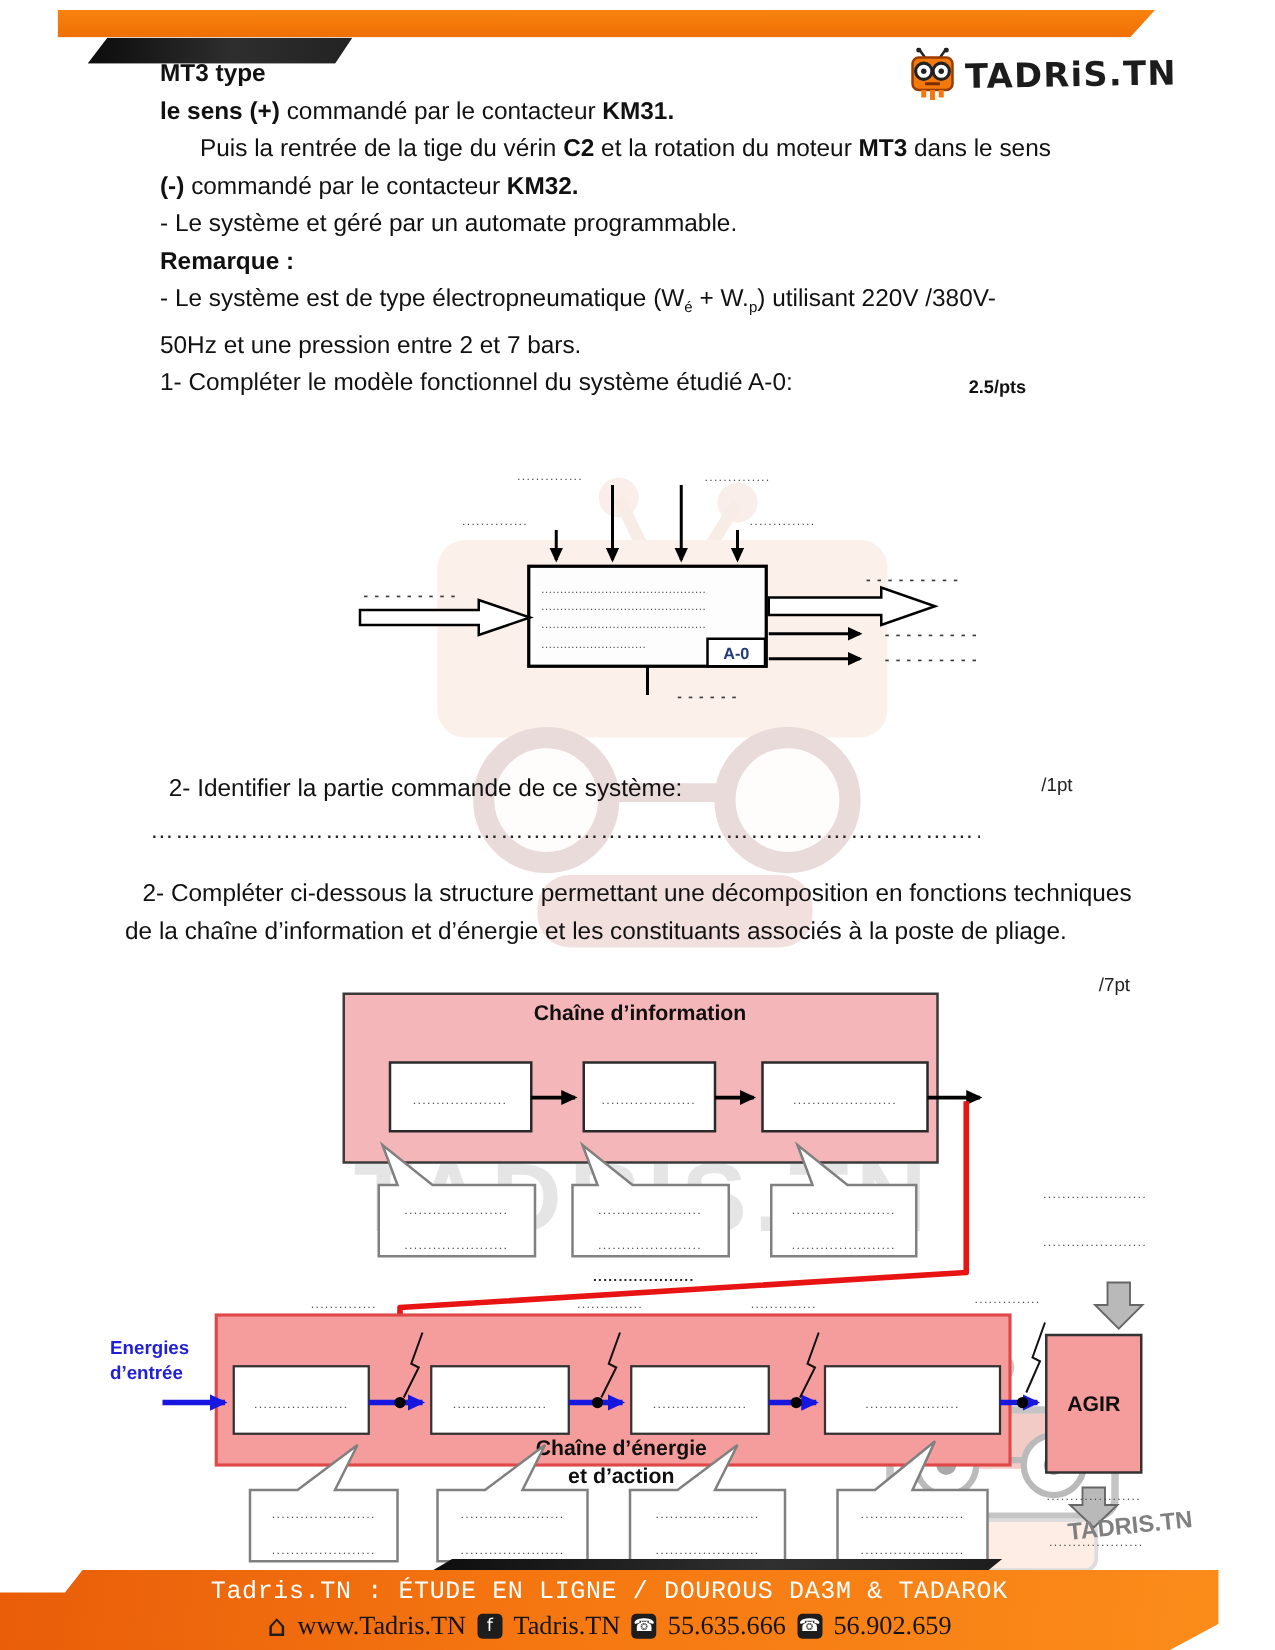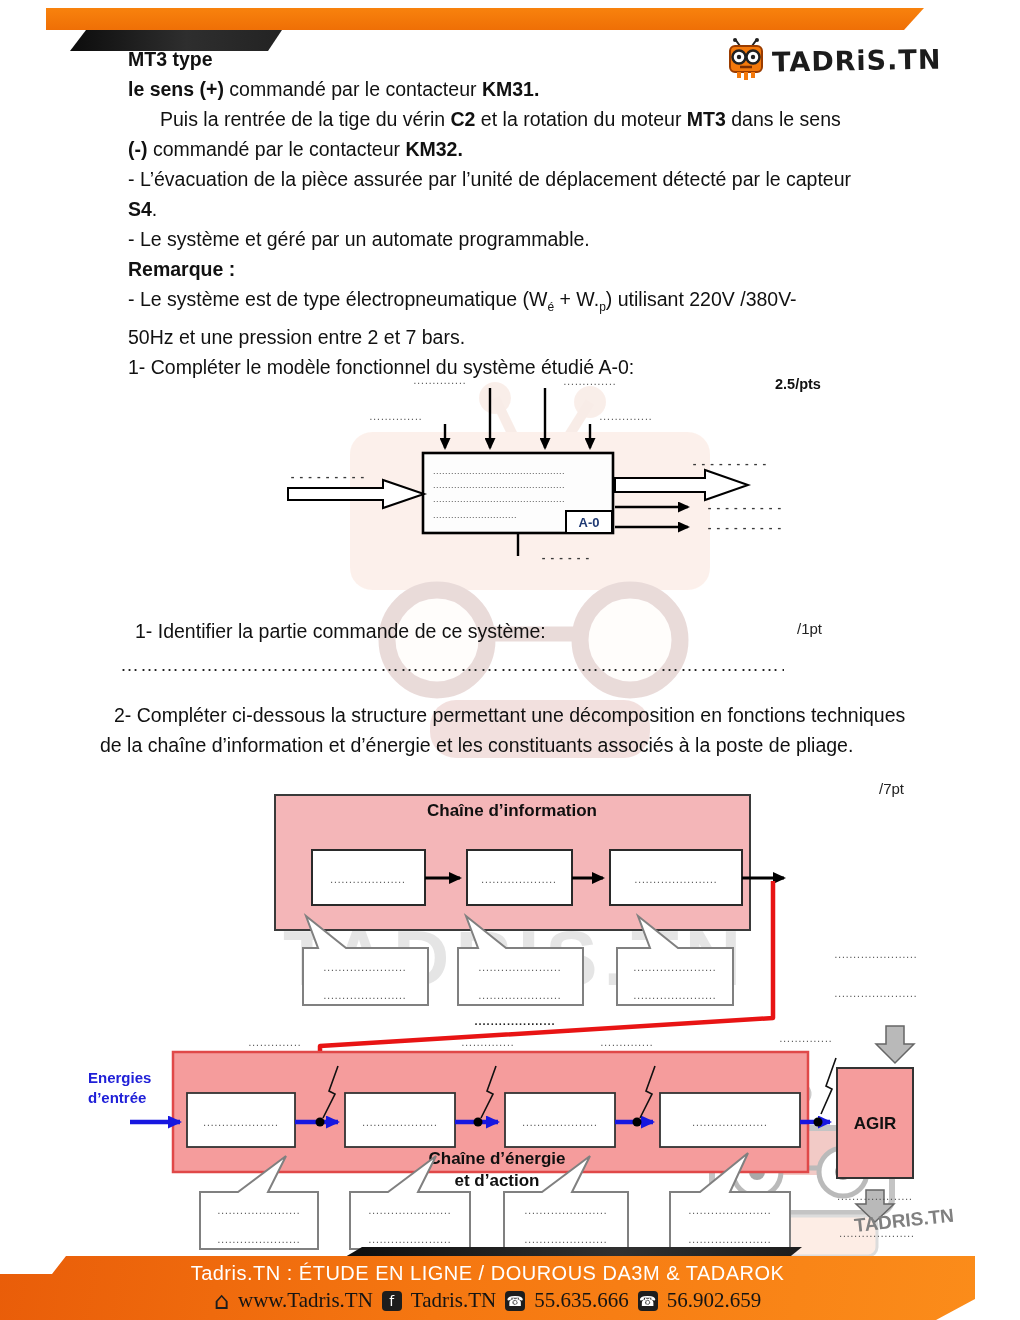--- a/index.html
+++ b/index.html
@@ -33,21 +33,21 @@
   .lyr{position:absolute;z-index:1;}
   .wm{position:absolute;z-index:0;}
   
   .footshadow{position:absolute;left:340px;top:1247px;width:462px;height:13px;z-index:2;
           background:linear-gradient(90deg,#0d0d0d,#303030 60%,#1d1d1d);
           clip-path:polygon(22px 0,100% 0,calc(100% - 16px) 100%,0 100%);}
   .footband{position:absolute;left:0;top:1254px;width:975px;height:66px;z-index:3;
           background:linear-gradient(100deg,#e95d09,#f57711 45%,#fb8c1a);
           clip-path:polygon(0px 20px,52px 20px,66px 2px,975px 2px,975px 45px,936px 66px,0px 66px);}
   .footline1{position:absolute;left:0;top:1262px;width:975px;text-align:center;z-index:4;
-          color:#fff;font-family:Liberation Sans, sans-serif;font-size:20px;letter-spacing:.5px;}
+          color:#fff;font-family:Liberation Mono, monospace;font-size:20px;letter-spacing:.5px;}
   .footline2{position:absolute;left:0;top:1288px;width:975px;z-index:4;display:flex;
           justify-content:center;align-items:center;gap:9px;color:#141414;
           font-family:"Liberation Serif",serif;font-size:21px;}
   .ficon{display:inline-flex;width:20px;height:20px;border-radius:4px;background:#1d1d1d;
           color:#fff;align-items:center;justify-content:center;font-size:14px;
           font-family:"DejaVu Sans",sans-serif;}
   .homeglyph{font-size:24px;color:#1d1d1d;font-family:"DejaVu Sans",sans-serif;line-height:20px;}
   
   text{font-family:"Liberation Sans",sans-serif;}
   .dots{font-size:10px;letter-spacing:1px;fill:#4a4a4a;}
@@ -92,25 +92,24 @@
       <path d="M13,34 v6 M20,34 v8 M27,34 v6" stroke="#f4790b" stroke-width="4"></path>
     </svg>
     <span class="logo-text">TADRiS.TN</span>
   </div>
 
   <div class="textblock">
     <div class="tl"><b>MT3 type</b></div>
     <div class="tl"><b>le sens (+)</b><span> commandé par le contacteur </span><b>KM31.</b></div>
     <div class="tl indent"><span>Puis la rentrée de la tige du vérin </span><b>C2</b><span> et la rotation du moteur </span><b>MT3</b><span> dans le sens</span></div>
     <div class="tl"><b>(-)</b><span> commandé par le contacteur </span><b>KM32.</b></div>
-    <div class="tl narrow"><span>- L’évacuation de la pièce assurée par l’unité de déplacement détecté par le capteur </span><b>S4</b><span>.</span></div>
     <div class="tl"><span>- Le système et géré par un automate programmable.</span></div>
     <div class="tl"><b>Remarque :</b></div>
     <div class="tl"><span> - Le système est de type électropneumatique (W</span><sub class="sm">é</sub><span> + W.</span><sub class="sm">p</sub><span>) utilisant 220V /380V-</span><br><span>50Hz et une pression entre 2 et 7 bars.</span></div>
-    <div class="tl q1line"><span>1- Compléter le modèle fonctionnel du système étudié A-0:</span><span class="pts" style="left:647px;top:17px">2.5/pts</span></div>
+    <div class="tl q1line"><span>1- Compléter le modèle fonctionnel du système étudié A-0:</span><span class="pts" style="left:647px;top:4px">2.5/pts</span></div>
   </div>
 
   <svg class="lyr" style="left:250px;top:370px" width="560" height="205" viewBox="250 370 560 205">
     <defs>
       <marker id="mB" markerUnits="userSpaceOnUse" markerWidth="12" markerHeight="11" refX="10" refY="5.5" orient="auto">
           <path d="M0,0 L12,5.5 L0,11 z" fill="#000"></path>
         </marker>
     </defs>
     <text class="dots" x="440" y="384" text-anchor="middle">..............</text>
     <text class="dots" x="590" y="385" text-anchor="middle">..............</text>
@@ -133,22 +132,22 @@
     <polygon points="615,478 705,478 705,470 748,485 705,500 705,492 615,492" fill="#fff" stroke="#000" stroke-width="2"></polygon>
     <line x1="615" y1="507" x2="688" y2="507" stroke="#000" stroke-width="2.4" marker-end="url(#mB)"></line>
     <text class="dash" x="745" y="511" text-anchor="middle">- - - - - - - - -</text>
     <line x1="615" y1="527" x2="688" y2="527" stroke="#000" stroke-width="2.4" marker-end="url(#mB)"></line>
     <text class="dash" x="745" y="531" text-anchor="middle">- - - - - - - - -</text>
     <line x1="518" y1="533" x2="518" y2="556" stroke="#000" stroke-width="2.4"></line>
     <text class="dash" x="566" y="561" text-anchor="middle">- - - - - -</text>
   </svg>
 
   <div class="q2block">
-    <span class="tl">1-  Identifier la partie commande de ce système:</span>
-    <span class="ptslight" style="left:662px;top:4px">/1pt</span>
+    <span class="tl">2-  Identifier la partie commande de ce système:</span>
+    <span class="ptslight" style="left:698px;top:4px">/1pt</span>
   </div>
   <div class="answerline">………………………………………………………………………………………………………………</div>
 
   <div class="q3block tl">
     <span>2-   Compléter ci-dessous la structure permettant une décomposition en fonctions techniques de la chaîne d’information et d’énergie et les constituants associés à la poste de pliage.</span>
     <span class="ptslight" style="left:765px;top:74px">/7pt</span>
   </div>
 
   <svg class="lyr" style="left:60px;top:786px" width="900" height="478" viewBox="60 786 900 478">
     <defs>

